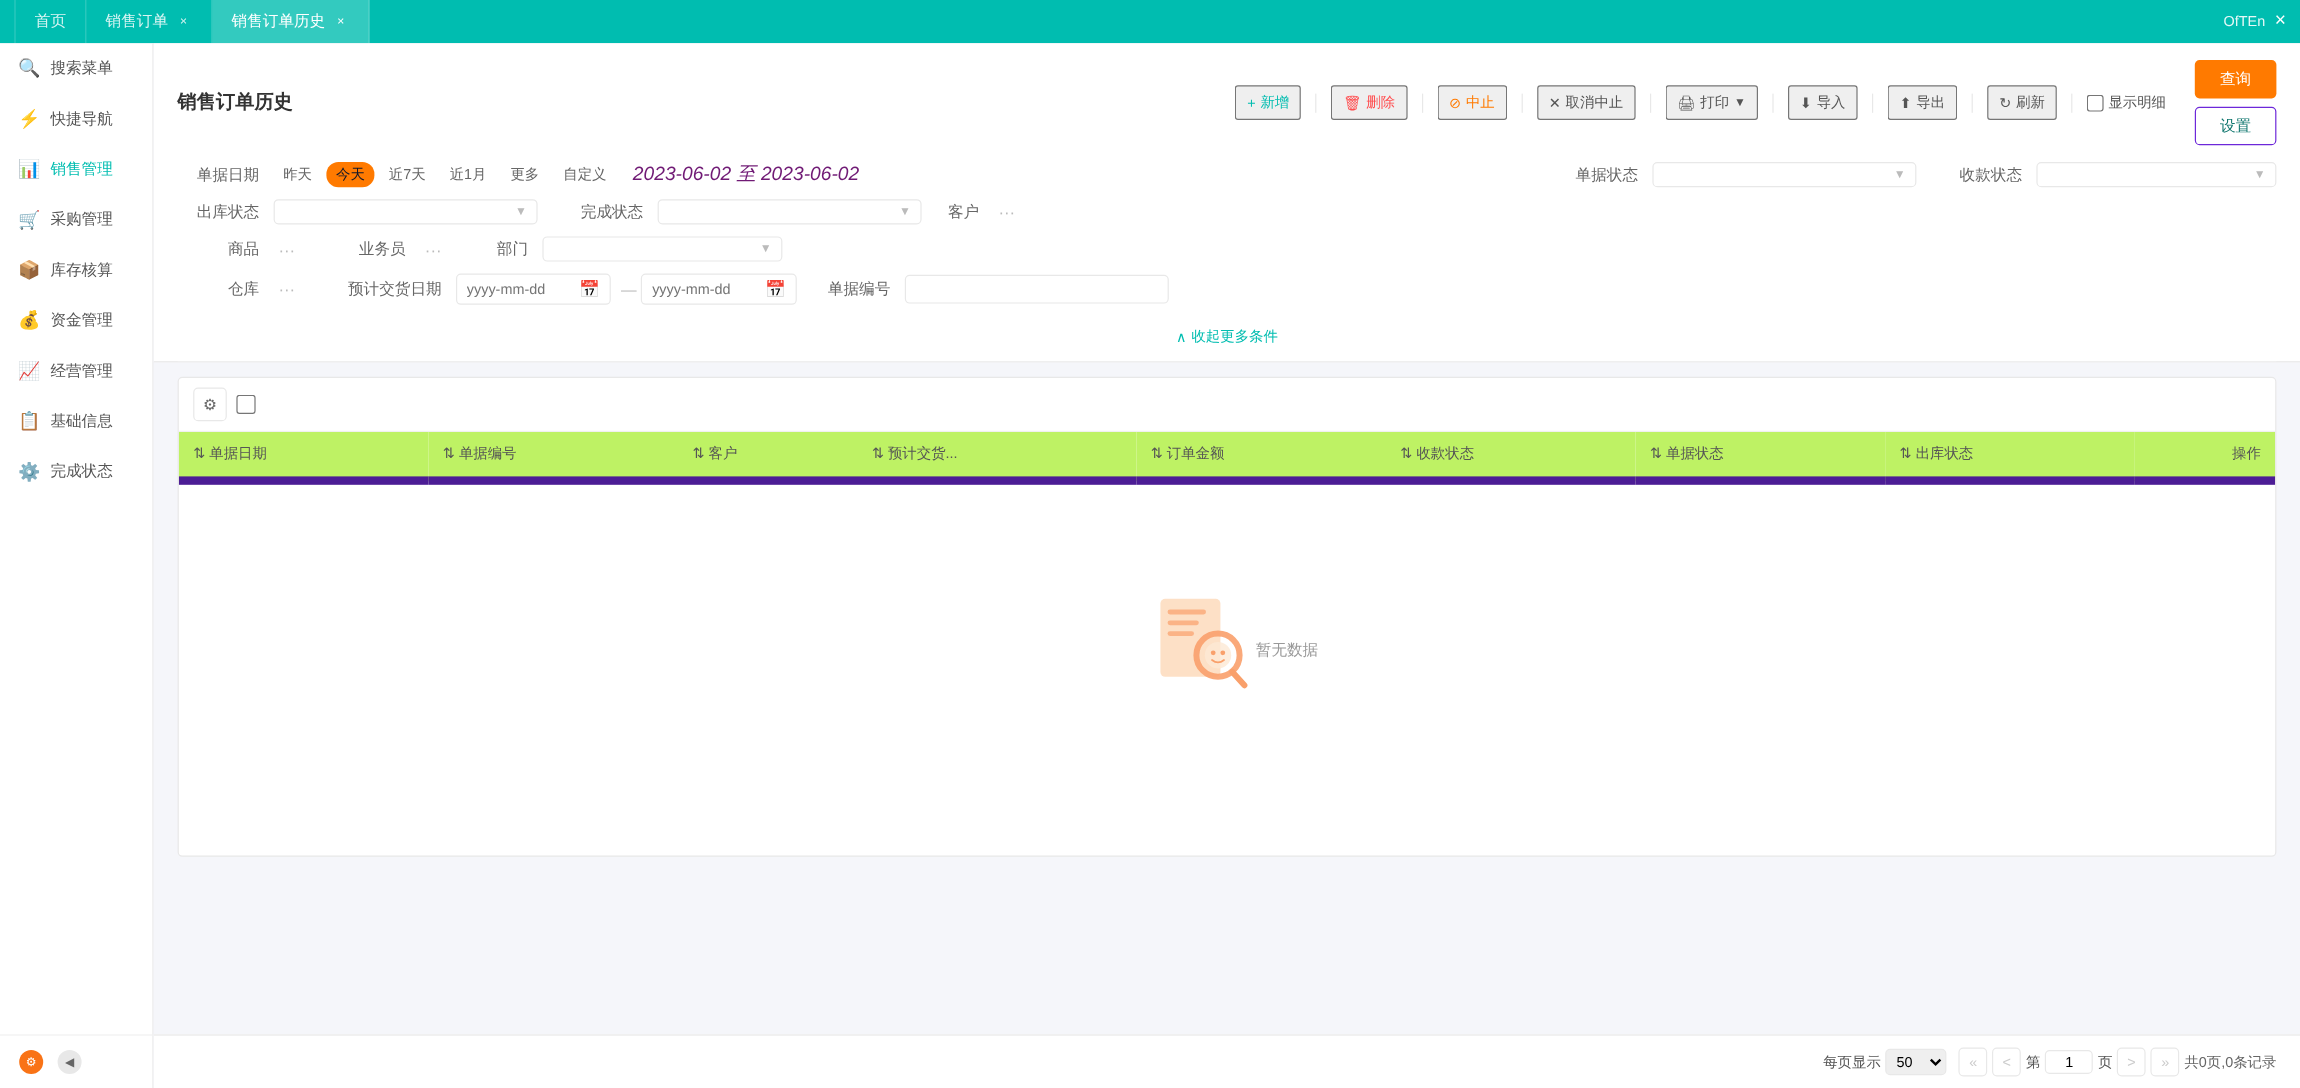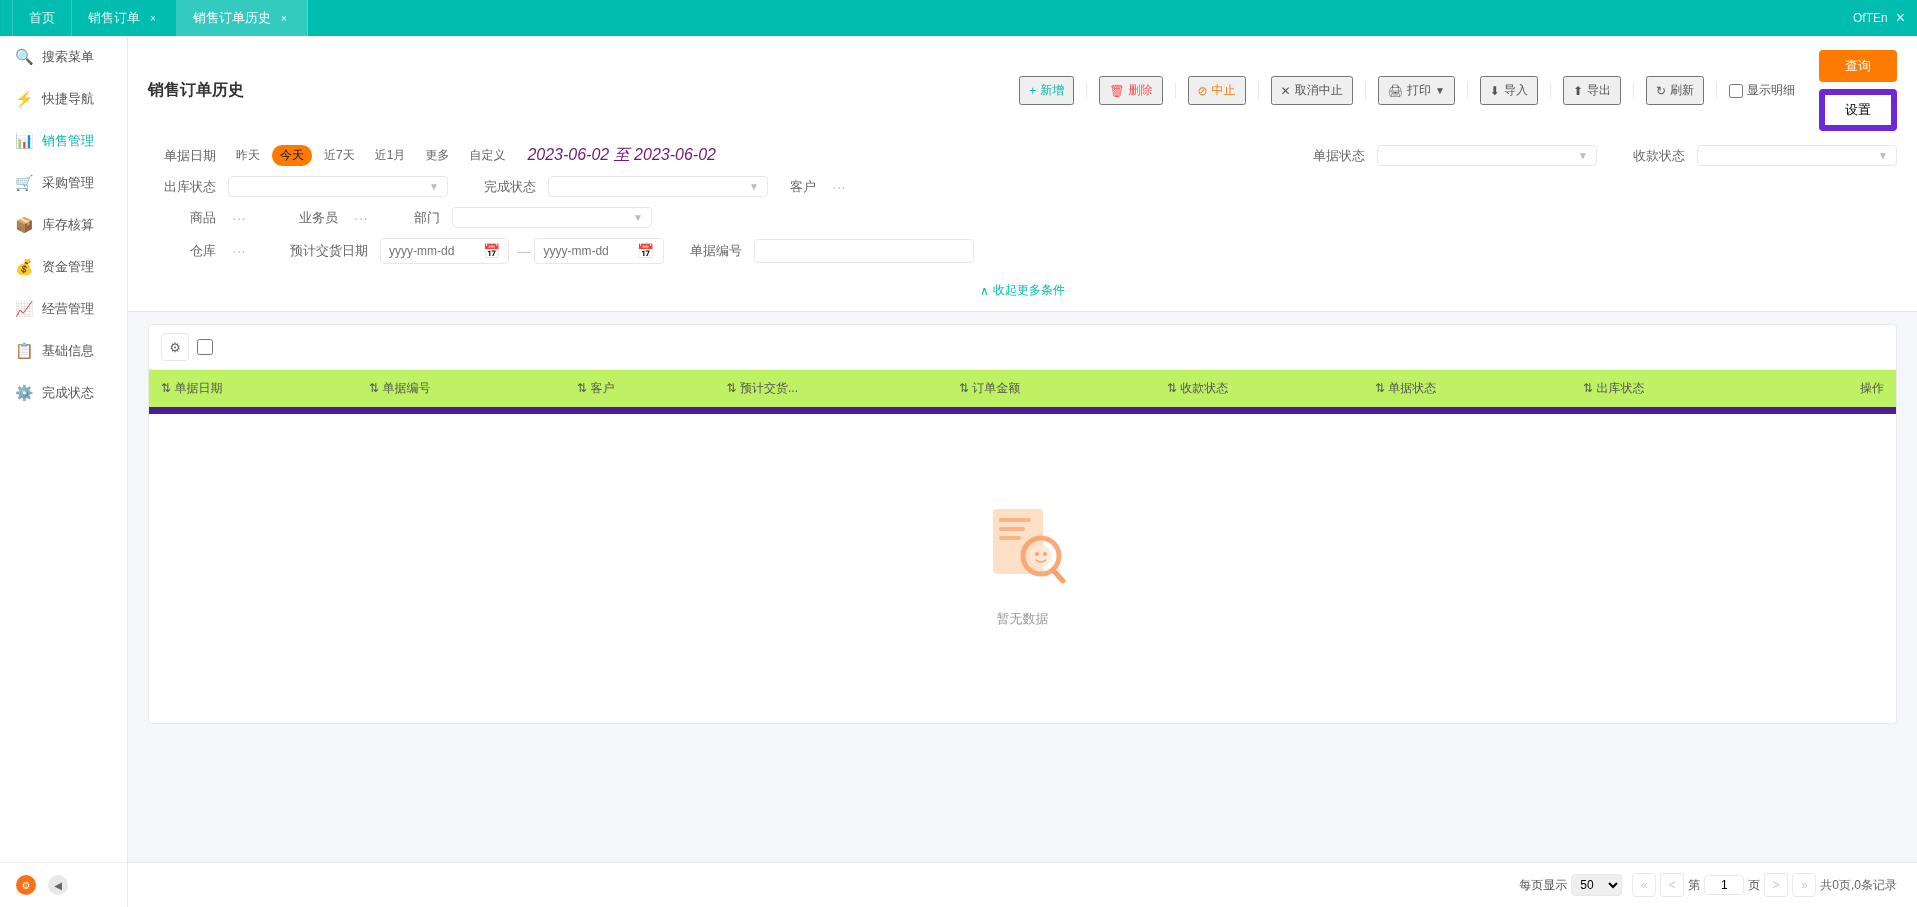--- a/index.html
+++ b/index.html
@@ -66,37 +66,37 @@
 
     
     .table-area { flex: 1; overflow: auto; padding: 12px 20px; }
     .table-container { background: white; border-radius: 4px; overflow: hidden; border: 1px solid #e8e8e8; min-height: 400px; }
     .table-toolbar { padding: 8px 12px; border-bottom: 1px solid #f0f0f0; display: flex; align-items: center; gap: 8px; }
     .settings-icon { width: 28px; height: 28px; display: flex; align-items: center; justify-content: center; color: #666; cursor: pointer; border: 1px solid #e8e8e8; border-radius: 4px; }
     table { width: 100%; border-collapse: collapse; font-size: 13px; }
     thead tr { background: #bef264; border-bottom: 7px solid #4c1d95; }
     th { padding: 10px 12px; text-align: left; font-weight: 500; color: #555; font-size: 12px; white-space: nowrap; }
 
-    .empty-state { display: flex; flex-direction: column; align-items: center; justify-content: center; padding: 80px 0; }
+    .empty-state { display: flex; flex-direction: row; align-items: center; justify-content: center; padding: 80px 0; }
     .empty-icon { width: 100px; height: 100px; position: relative; margin-bottom: 16px; }
     .empty-icon-svg { width: 100px; height: 100px; }
     .empty-text { color: #999; font-size: 13px; }
 
     
     .footer { background: white; border-top: 1px solid #e8e8e8; padding: 10px 20px; display: flex; align-items: center; justify-content: flex-end; gap: 10px; flex-shrink: 0; }
     .page-size-select { display: flex; align-items: center; gap: 4px; font-size: 12px; color: #555; }
     .page-size-select select { border: 1px solid #e8e8e8; border-radius: 4px; padding: 2px 4px; font-size: 12px; }
     .pagination { display: flex; align-items: center; gap: 4px; font-size: 12px; color: #555; }
     .page-nav { width: 24px; height: 24px; display: flex; align-items: center; justify-content: center; border: 1px solid #e8e8e8; border-radius: 4px; cursor: pointer; color: #666; }
     .page-nav.disabled { color: #ccc; cursor: not-allowed; }
     .page-input { border: 1px solid #e8e8e8; border-radius: 4px; width: 40px; text-align: center; padding: 2px 4px; font-size: 12px; }
     .page-info { color: #666; font-size: 12px; }
 
     .query-btn { background: #ff7a00; color: white; border: none; border-radius: 4px; padding: 7px 10px; font-size: 13px; cursor: pointer; font-weight: 500; }
-    .settings-btn { background: white; color: #000000; border: 6px solid #6d28d9; border-radius: 4px; padding: 6px 20px; font-size: 13px; cursor: pointer; margin-top: 4px; display: block; }
+    .settings-btn { background: white; color: #0f766e; border: 1px solid #6d28d9; border-radius: 4px; padding: 6px 20px; font-size: 13px; cursor: pointer; margin-top: 4px; display: block; }
 
     
     .table-checkbox { width: 16px; height: 16px; }
   </style>
 </head>
 <body>
 
 <div class="top-bar">
   <div class="top-bar-tabs">
     <div class="top-tab">

